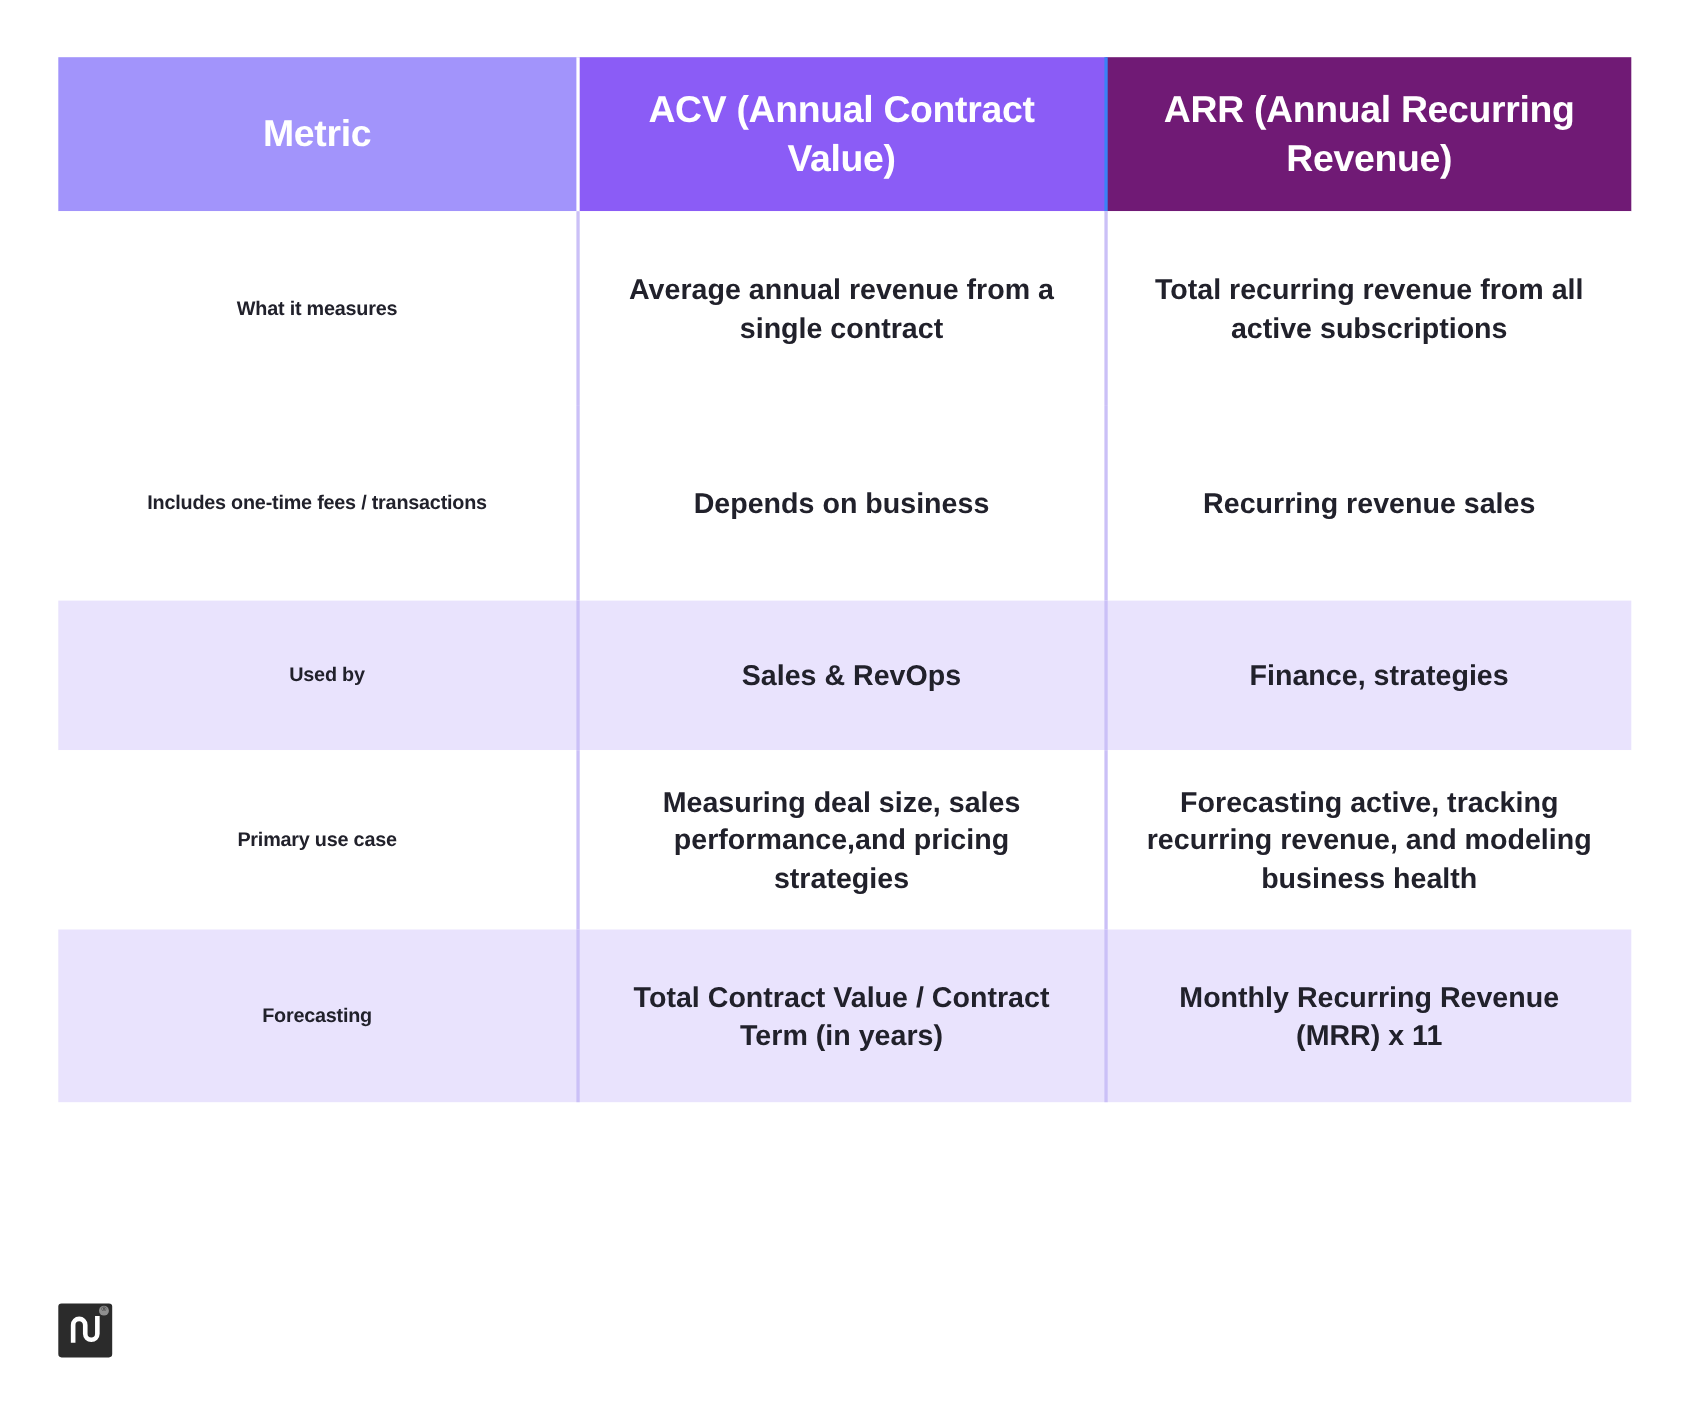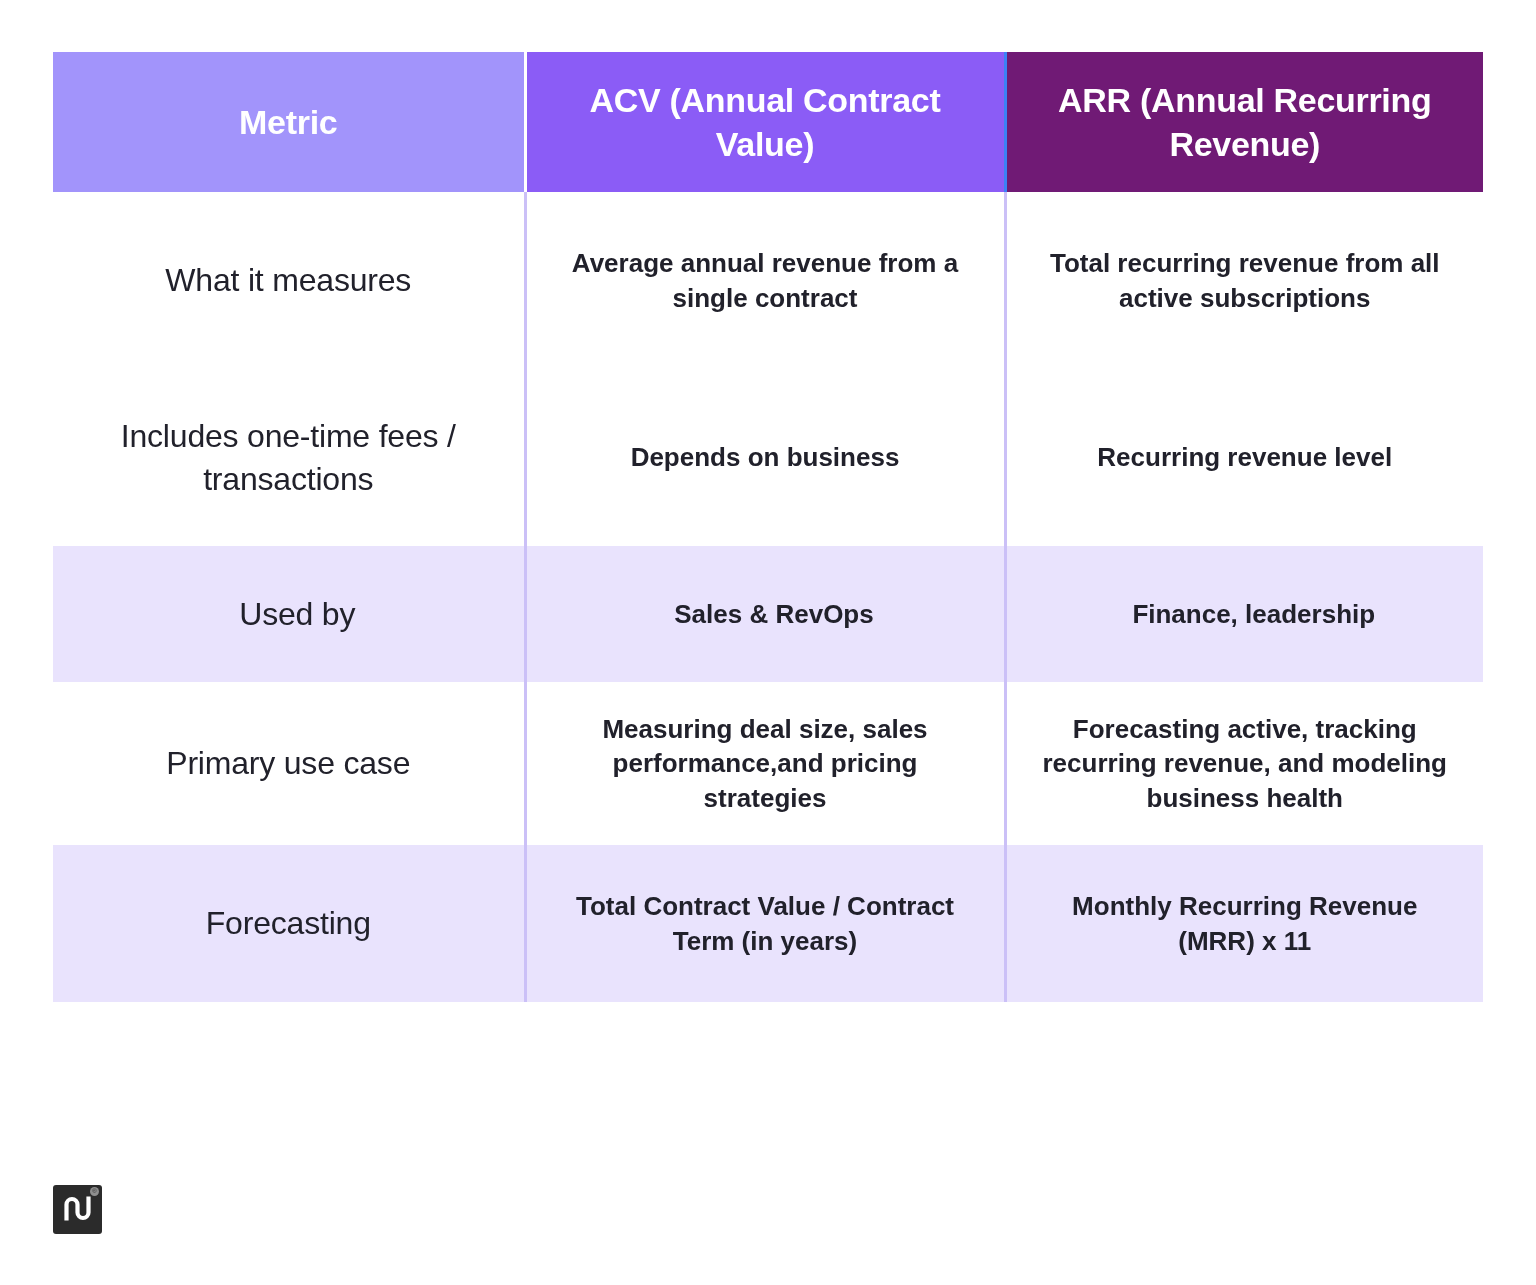--- a/index.html
+++ b/index.html
@@ -66,22 +66,22 @@
     padding: 22px 26px;
     box-sizing: border-box;
     font-size: 26px;
     line-height: 1.32;
     color: #21212b;
     border-left: 3px solid #cbc0f7;
     border-right: 3px solid #cbc0f7;
     font-weight: bold;
   }
   tbody td.label-cell {
-    font-weight: 400;
-    font-size: 32px;
+    font-weight: 700;
+    font-size: 18px;
     letter-spacing: -0.2px;
     border-left: 0;
   }
   tbody td.last-cell {
     border-right: 0;
   }
   tbody td.mid-cell {
     border-left: 3px solid #cbc0f7;
     border-right: 3px solid #cbc0f7;
   }
@@ -149,27 +149,27 @@
         <tr class="row-white r1">
           <td class="label-cell">What it measures</td>
           <td class="mid-cell">Average annual revenue from a single contract</td>
           <td class="last-cell">Total recurring revenue from all active subscriptions</td>
         </tr>
 
 
         <tr class="row-white r3">
           <td class="label-cell">Includes one-time fees / transactions</td>
           <td class="mid-cell">Depends on business</td>
-          <td class="last-cell">Recurring revenue level</td>
+          <td class="last-cell">Recurring revenue sales</td>
         </tr>
 
         <tr class="row-tint r4">
           <td class="label-cell">Used by</td>
           <td class="mid-cell">Sales &amp; RevOps</td>
-          <td class="last-cell">Finance, leadership</td>
+          <td class="last-cell">Finance, strategies</td>
         </tr>
 
         <tr class="row-white r5">
           <td class="label-cell">Primary use case</td>
           <td class="mid-cell">Measuring deal size, sales performance,and pricing strategies</td>
           <td class="last-cell">Forecasting active, tracking recurring revenue, and modeling business health</td>
         </tr>
 
         <tr class="row-tint r6">
           <td class="label-cell">Forecasting</td>

